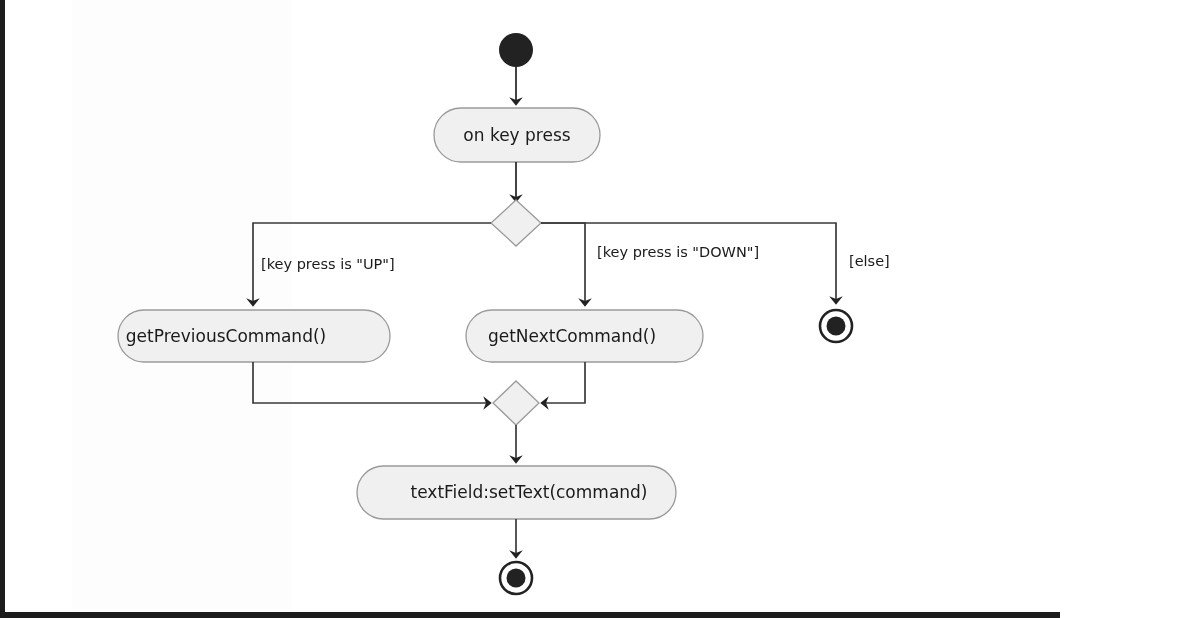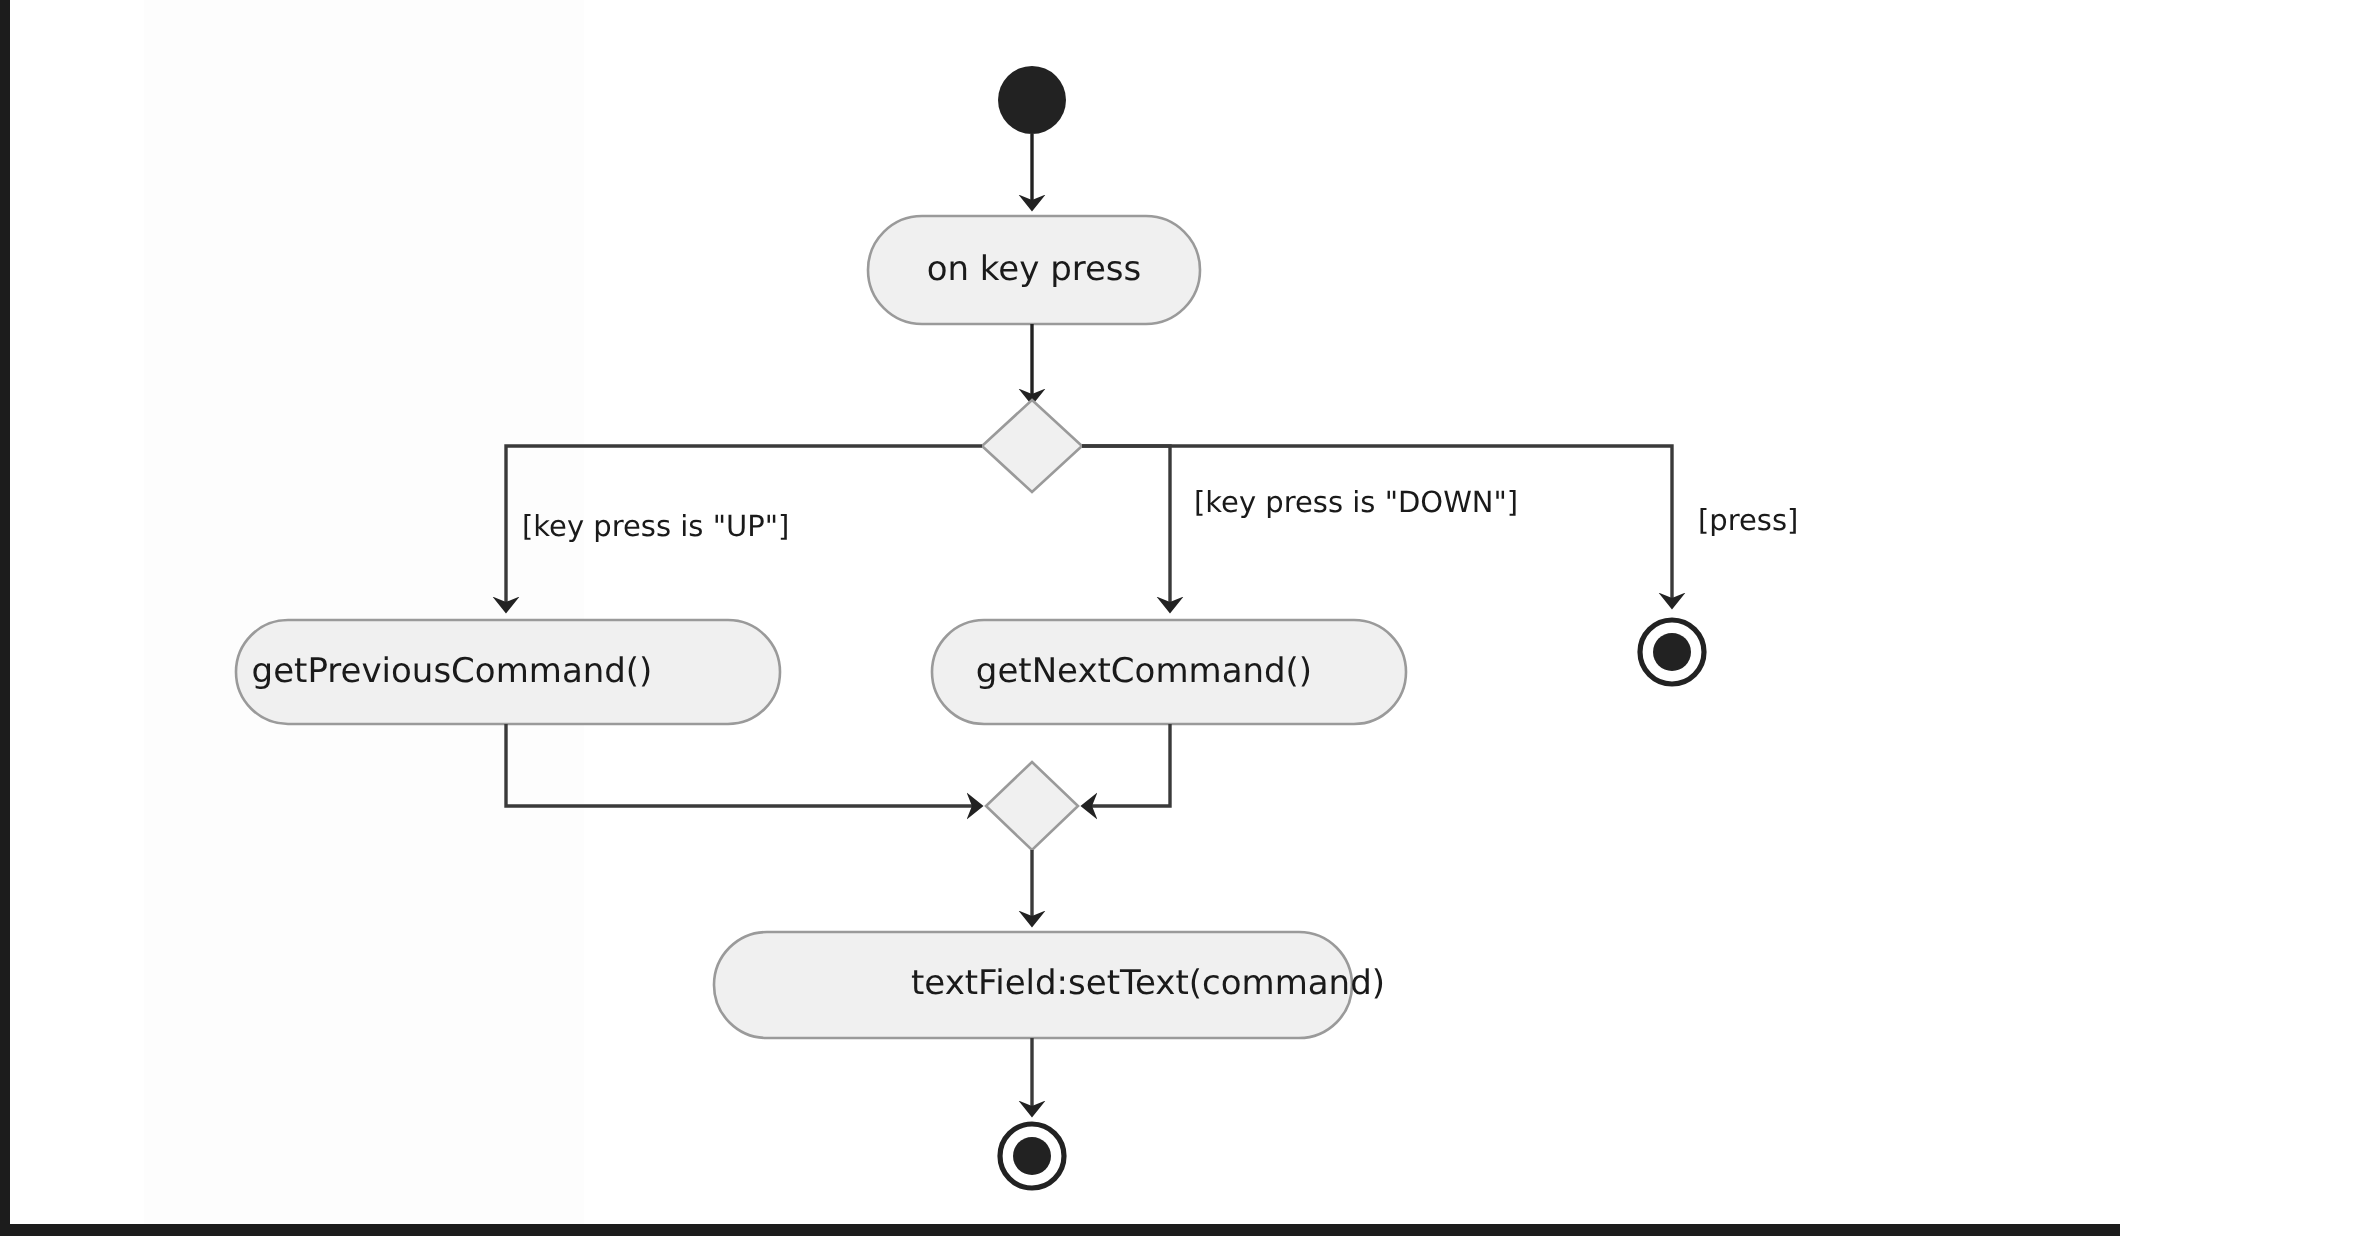--- a/index.html
+++ b/index.html
@@ -115,24 +115,24 @@
     <circle cx="516" cy="578" r="16" fill="#ffffff" stroke="#222222" stroke-width="2.6"></circle>
     <circle cx="516" cy="578" r="9.5" fill="#222222"></circle>
   </svg>
 
   <div class="node-label" style="left:434px; top:127px; width:166px;">on key press</div>
 
   <div class="node-label" style="left:118px; top:328px; width:216px;">getPreviousCommand()</div>
 
   <div class="node-label" style="left:466px; top:328px; width:212px;">getNextCommand()</div>
 
-  <div class="node-label" style="left:357px; top:484px; width:344px;padding-left:45px;">textField:setText(command)</div>
+  <div class="node-label" style="left:357px; top:484px; width:344px;">textField:setText(command)</div>
 
   <div class="guard-label" style="left:261px; top:257px;">[key press is "UP"]</div>
 
   <div class="guard-label" style="left:597px; top:245px;">[key press is "DOWN"]</div>
 
-  <div class="guard-label" style="left:849px; top:254px;">[press]</div>
+  <div class="guard-label" style="left:849px; top:254px;">[else]</div>
 
   <div id="left-edge-bar"></div>
   <div id="bottom-edge-bar"></div>
 
 </div>
 
 </body></html>

